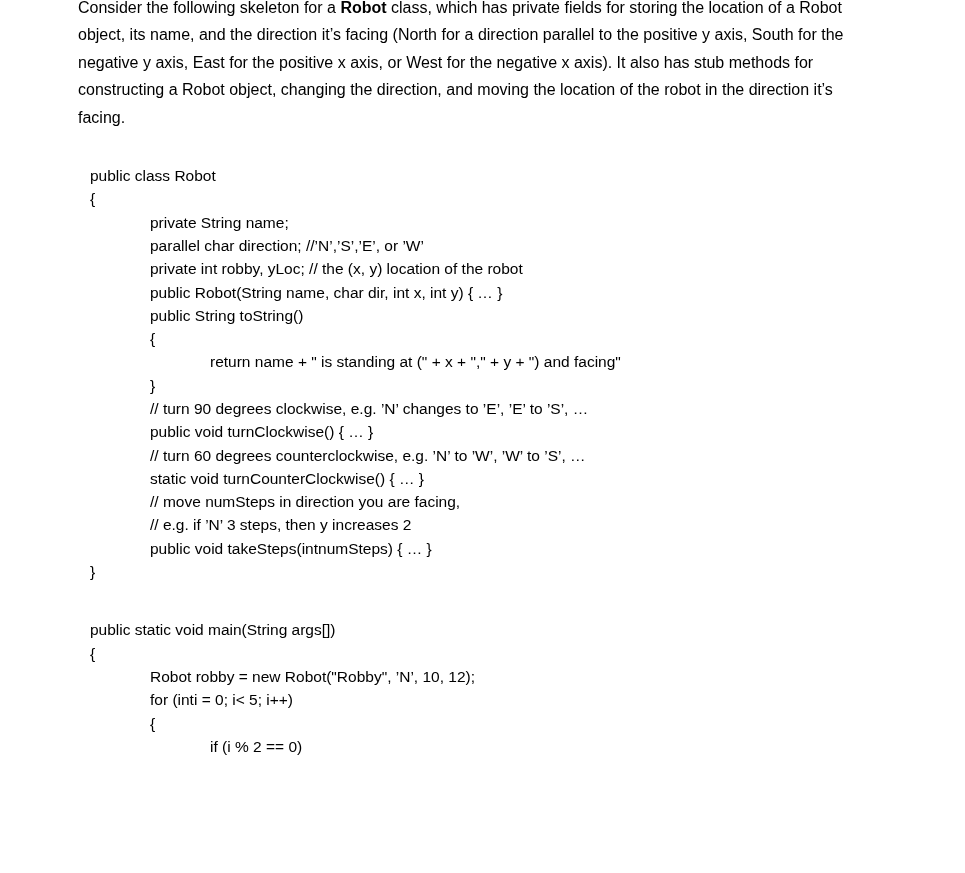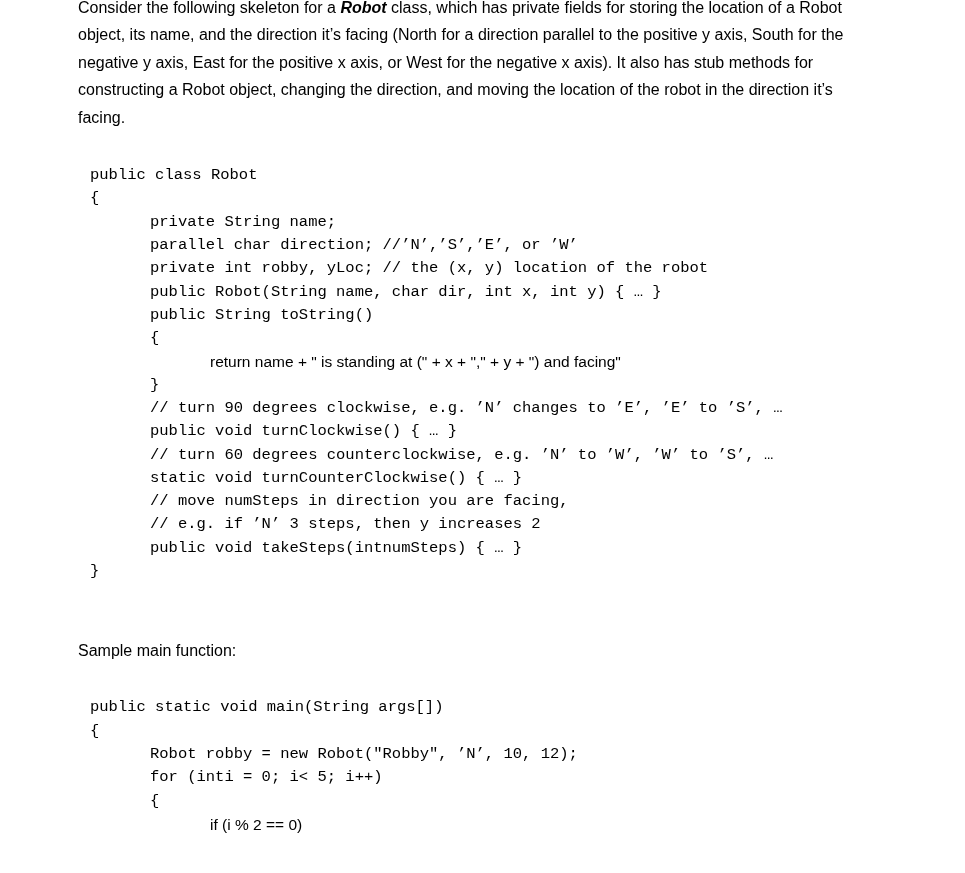--- a/index.html
+++ b/index.html
@@ -16,30 +16,30 @@
     width: 965px;
     height: 873px;
     padding: 0 112px 0 78px;
   }
   .intro {
     margin: -6px 0 0 0;
     font-size: 16px;
     line-height: 27.4px;
     max-width: 775px;
   }
-  .bi { font-weight: bold; font-style: italic; }
+  .bi { font-weight: bold; }
   .code {
     font-size: 15.5px;
     line-height: 23.3px;
   }
   .codeblock-1 { margin-top: 33px; }
   .codeblock-2 { margin-top: 35px; }
   .code-line { white-space: pre; }
-  .indent-0 { padding-left: 12px; font-family: Liberation Mono, monospace; }
-  .indent-1 { padding-left: 72px; font-family: Liberation Mono, monospace; }
+  .indent-0 { padding-left: 12px; }
+  .indent-1 { padding-left: 72px; }
   .indent-2 { padding-left: 132px; }
   .label {
     margin: 58px 0 0 0;
     font-size: 16px;
     line-height: 20px;
   }
 </style>
 </head>
 <body>
 
@@ -61,21 +61,20 @@
       <div class="code-line indent-1">// turn 90 degrees clockwise, e.g. ’N’ changes to ’E’, ’E’ to ’S’, …</div>
       <div class="code-line indent-1">public void turnClockwise() { … }</div>
       <div class="code-line indent-1">// turn 60 degrees counterclockwise, e.g. ’N’ to ’W’, ’W’ to ’S’, …</div>
       <div class="code-line indent-1">static void turnCounterClockwise() { … }</div>
       <div class="code-line indent-1">// move numSteps in direction you are facing,</div>
       <div class="code-line indent-1">// e.g. if ’N’ 3 steps, then y increases 2</div>
       <div class="code-line indent-1">public void takeSteps(intnumSteps) { … }</div>
       <div class="code-line indent-0">}</div>
     </div>
 
-  <p class="label">Sample main function:</p>
 
   <div class="code codeblock-2">
       <div class="code-line indent-0">public static void main(String args[])</div>
       <div class="code-line indent-0">{</div>
       <div class="code-line indent-1">Robot robby = new Robot("Robby", ’N’, 10, 12);</div>
       <div class="code-line indent-1">for (inti = 0; i&lt; 5; i++)</div>
       <div class="code-line indent-1">{</div>
       <div class="code-line indent-2">if (i % 2 == 0)</div>
     </div>
 

